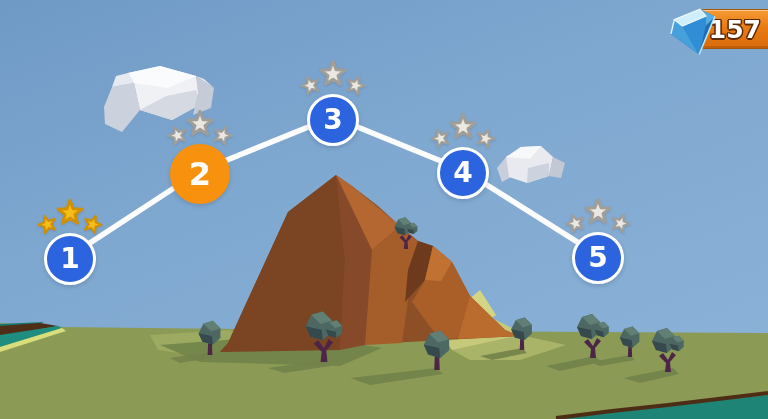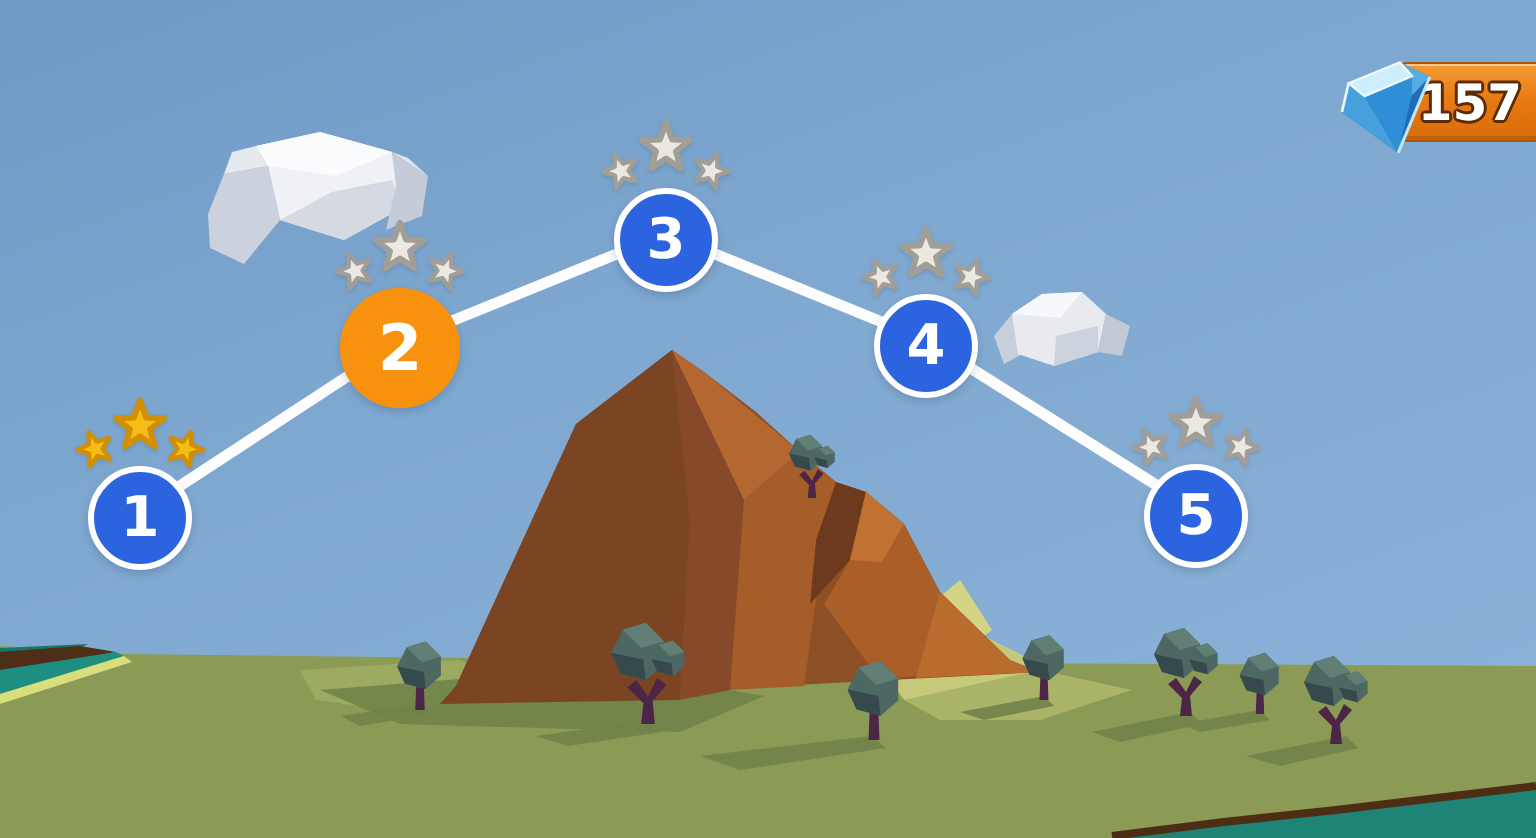--- a/index.html
+++ b/index.html
@@ -19,21 +19,21 @@
   .s-right{transform:rotate(20deg);}
   .circle{
     width:52px;height:52px;border:3px solid #fff;border-radius:50%;
     color:#fff;font:700 28px "DejaVu Sans",sans-serif;
     display:flex;align-items:center;justify-content:center;
     padding:0;cursor:pointer;box-shadow:0 2px 4px rgba(20,40,70,.18);
     line-height:1;
   }
   .level[data-level="1"] .circle{width:60px;height:60px;font-size:32px;}
   
-  .gem-hud{position:absolute;top:8px;right:0;width:104px;height:46px;margin-top:22px;}
+  .gem-hud{position:absolute;top:8px;right:0;width:104px;height:46px;}
   .gem-badge{
     position:absolute;right:0;top:1px;width:72px;height:38px;
     border-radius:9px 0 0 9px;border:1px solid #a85708;border-right:none;
     background:linear-gradient(180deg,#f59b35 0%,#e87a12 48%,#d96c0c 100%);
     box-shadow:inset 0 1px 0 rgba(255,255,255,.45), inset 0 -2px 0 rgba(120,50,0,.25);
     cursor:pointer;
   }
   .gem-count{
     position:absolute;right:7px;top:5px;
     color:#fff;font:700 25px "DejaVu Sans",sans-serif;letter-spacing:0px;

